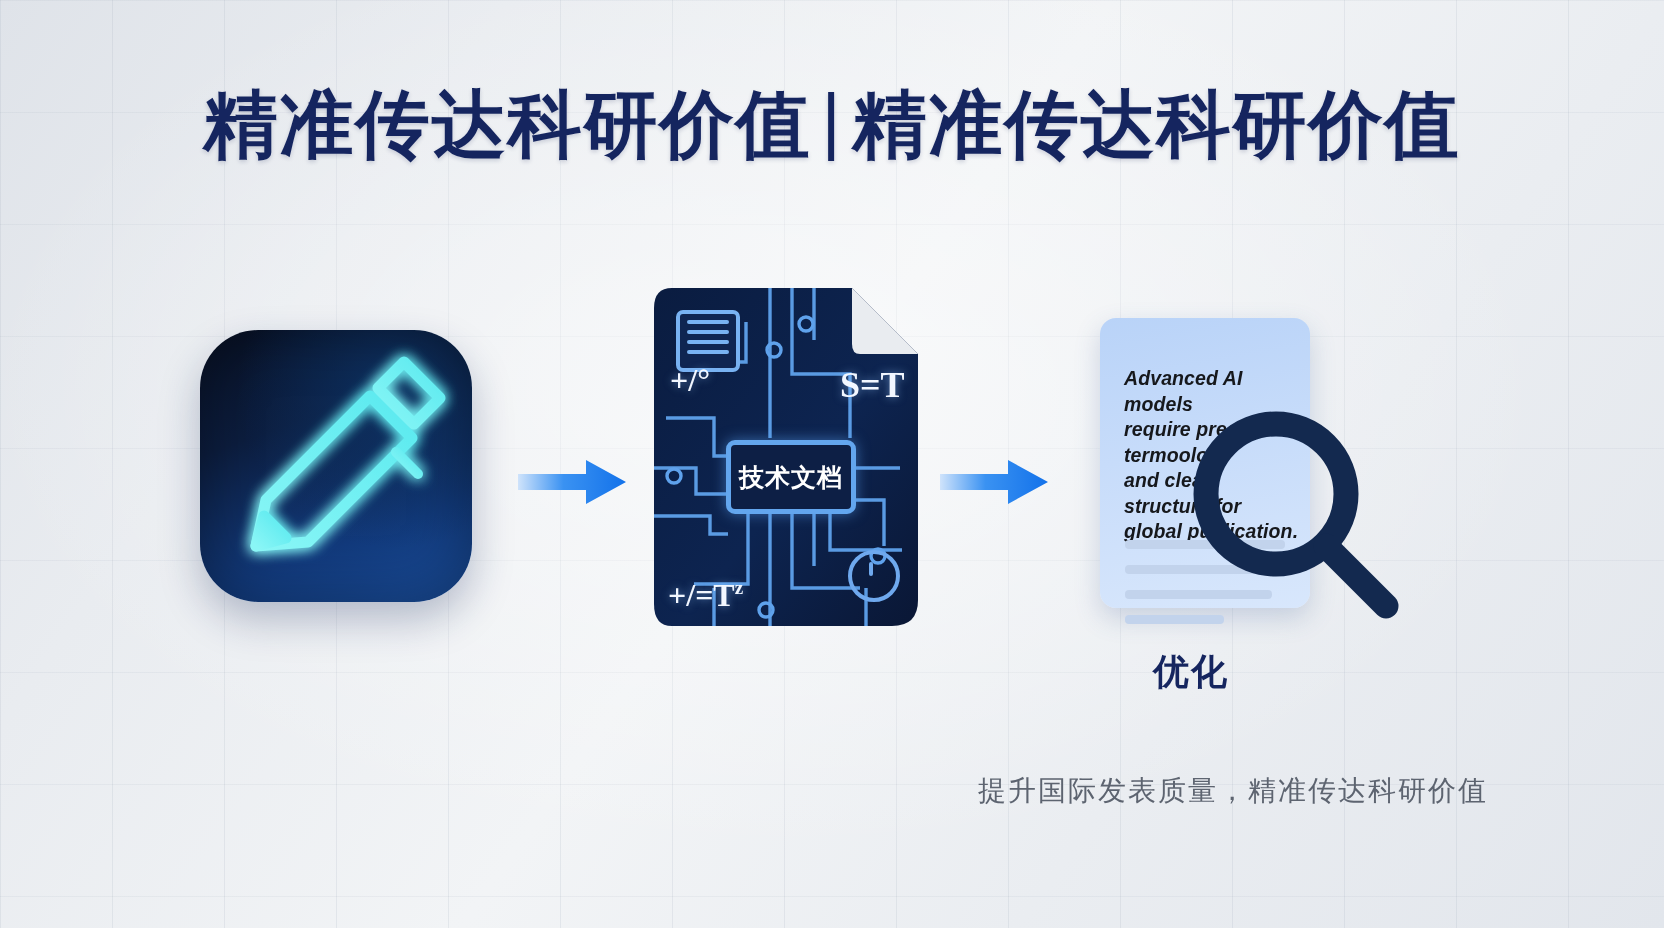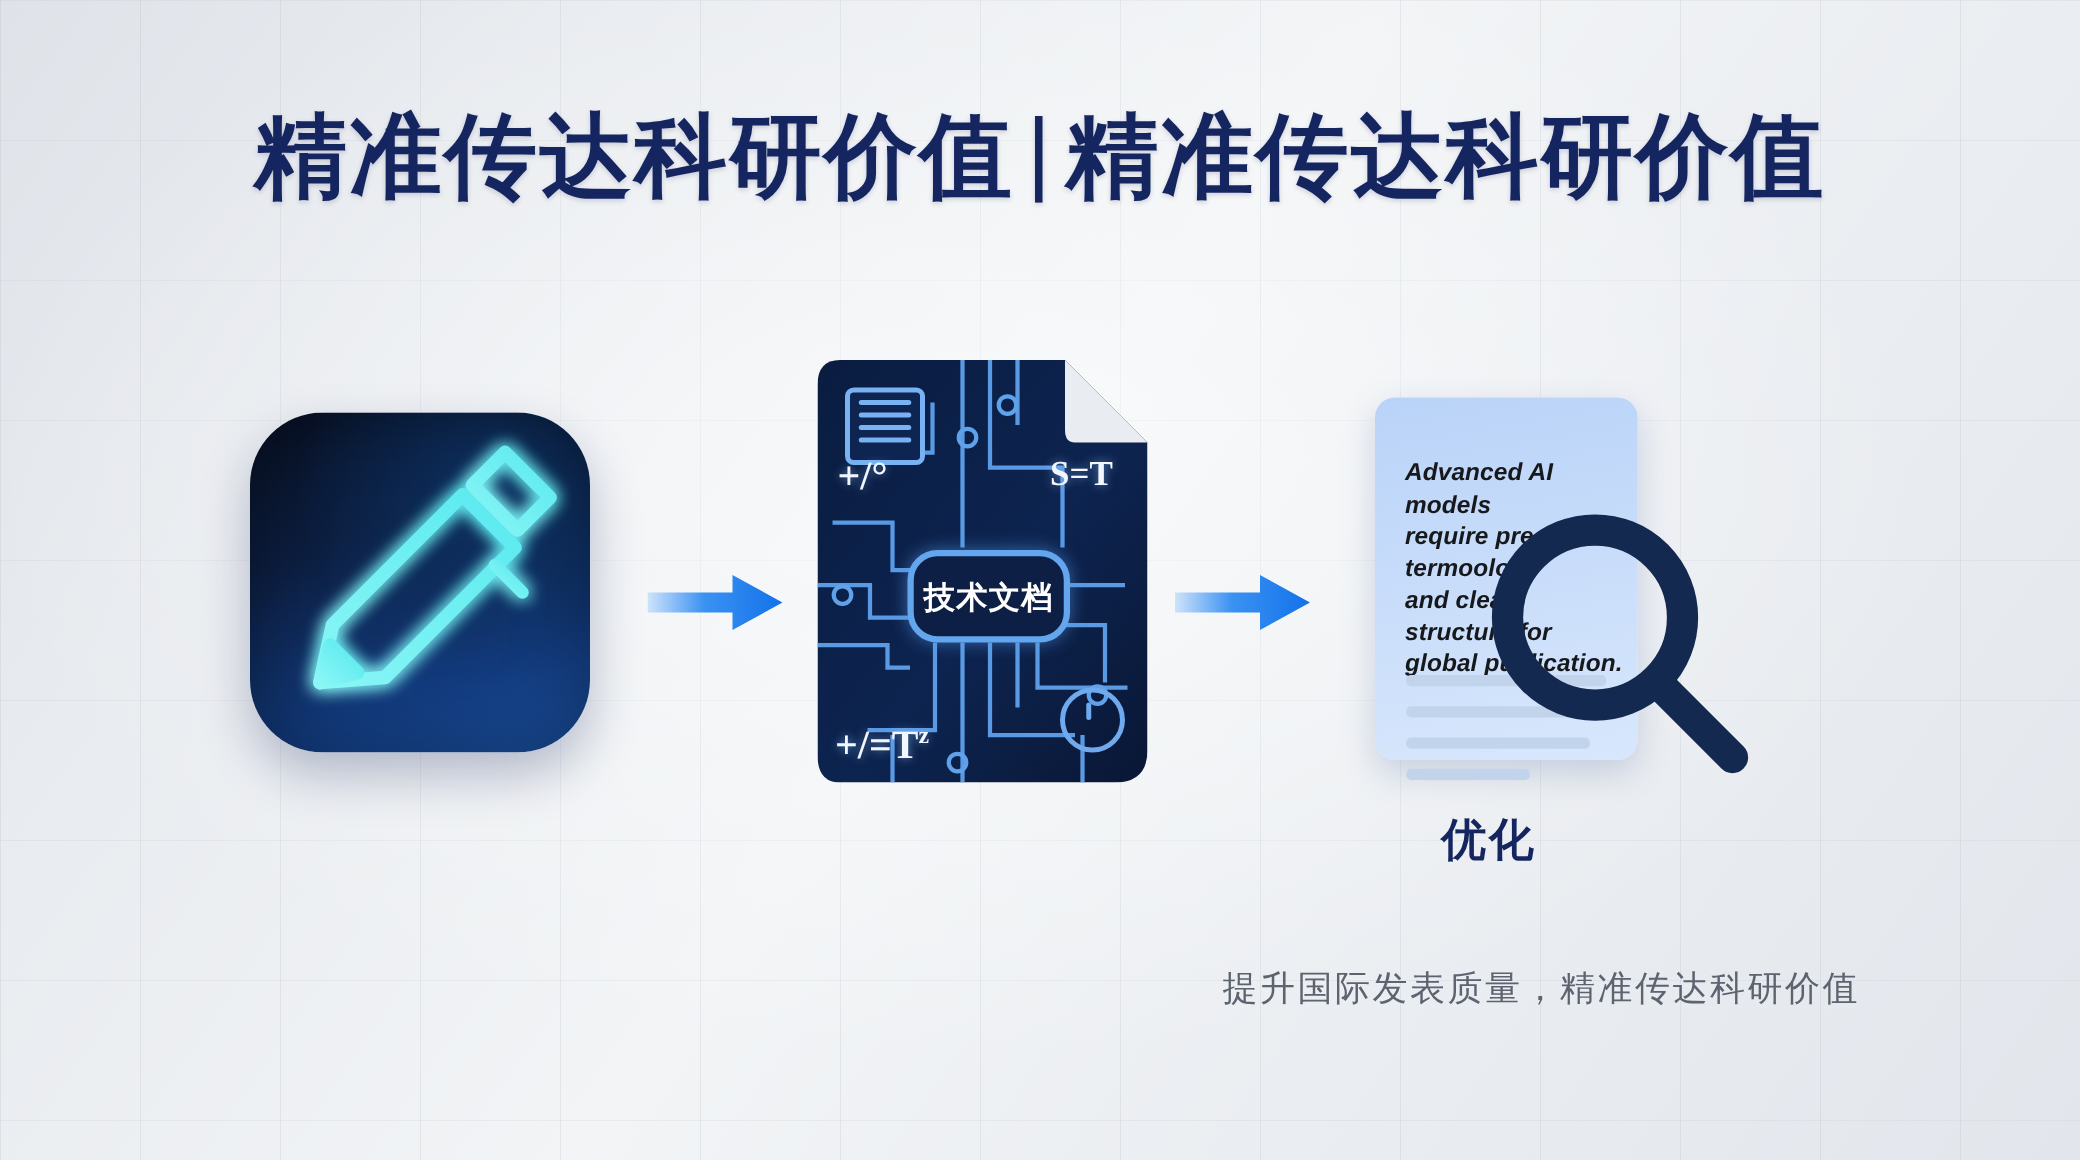--- a/index.html
+++ b/index.html
@@ -67,33 +67,33 @@
   
   .arrow{position:absolute;top:172px;}
   #arrow-1{left:518px;}
   #arrow-2{left:940px;}
 
   
   #circuit-doc{left:654px;top:6px;width:264px;height:338px;}
   #circuit-svg{position:absolute;left:0;top:0;width:264px;height:338px;}
   #chip-label{
     position:absolute;left:72px;top:152px;width:120px;height:64px;
-    border:5px solid #63a6ee;border-radius:24px;
+    border:5px solid #63a6ee;border-radius:9px;
     background:#0d1f45;
     display:flex;align-items:center;justify-content:center;
     color:#ffffff;font-size:25px;font-weight:bold;letter-spacing:1px;
     box-shadow:0 0 14px rgba(90,160,240,.55);
   }
   .formula{
     position:absolute;color:#f2f7ff;font-weight:bold;
     font-family:"Liberation Serif","DejaVu Serif",serif;
     text-shadow:0 0 8px rgba(150,200,255,.6);
   }
   #f-tl{left:16px;top:74px;font-size:32px;}
-  #f-tr{left:186px;top:76px;font-size:28px;}
+  #f-tr{left:186px;top:76px;font-size:36px;}
   #f-bl{left:14px;top:252px;font-size:32px;margin-top:37px;}
   #f-bl sup{font-size:19px;}
   .mini-lines{
     position:absolute;left:22px;top:22px;width:56px;height:54px;
     border:4px solid #78b2f2;border-radius:7px;background:#0f2551;
   }
   .mini-lines i{
     display:block;height:4px;background:#78b2f2;margin:6px 7px;border-radius:2px;
   }
   #clock-icon{

